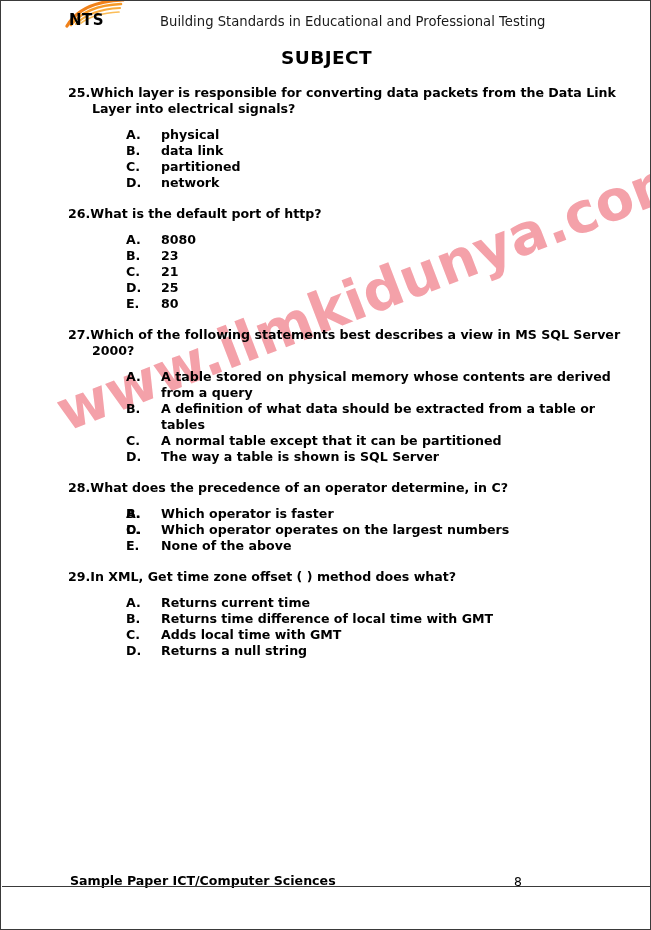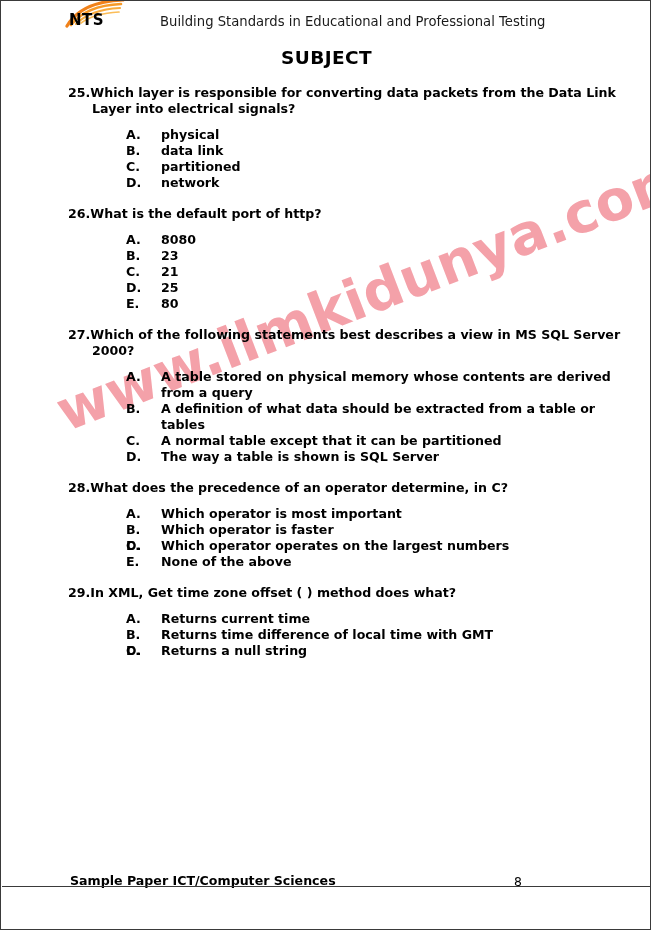--- a/index.html
+++ b/index.html
@@ -230,35 +230,35 @@
           <li class="option"><span class="olabel">B.</span><span>A definition of what data should be extracted from a table or tables</span></li>
           <li class="option"><span class="olabel">C.</span><span>A normal table except that it can be partitioned</span></li>
           <li class="option"><span class="olabel">D.</span><span>The way a table is shown is SQL Server</span></li>
         </ul>
         <div class="spacer-after-options"></div>
       </div>
       <div class="question-block">
         <div class="q-stem"><span class="qnum">28.</span><span>What does the precedence of an operator determine, in C?</span></div>
         <div class="spacer-after-stem"></div>
         <ul class="options">
-          <li class="option"><span class="olabel">A.</span><span>Which operator is most important</span></li>
+          <li class="option"><span class="olabel">A.</span></li>
           <li class="option"><span class="olabel">B.</span><span>Which operator is faster</span></li>
           <li class="option"><span class="olabel">C.</span></li>
           <li class="option"><span class="olabel">D.</span><span>Which operator operates on the largest numbers</span></li>
           <li class="option"><span class="olabel">E.</span><span>None of the above</span></li>
         </ul>
         <div class="spacer-after-options"></div>
       </div>
       <div class="question-block">
         <div class="q-stem"><span class="qnum">29.</span><span>In XML, Get time zone offset ( ) method does what?</span></div>
         <div class="spacer-after-stem"></div>
         <ul class="options">
           <li class="option"><span class="olabel">A.</span><span>Returns current time</span></li>
           <li class="option"><span class="olabel">B.</span><span>Returns time difference of local time with GMT</span></li>
-          <li class="option"><span class="olabel">C.</span></li>
+          <li class="option"><span class="olabel">C.</span><span>Adds local time with GMT</span></li>
           <li class="option"><span class="olabel">D.</span><span>Returns a null string</span></li>
         </ul>
         <div class="spacer-after-options"></div>
       </div>
     </div>
 
   <div class="footer">
     <div class="footer-text">Sample Paper ICT/Computer Sciences</div>
     <div class="footer-page">8</div>
     <div class="footer-rule"></div>

